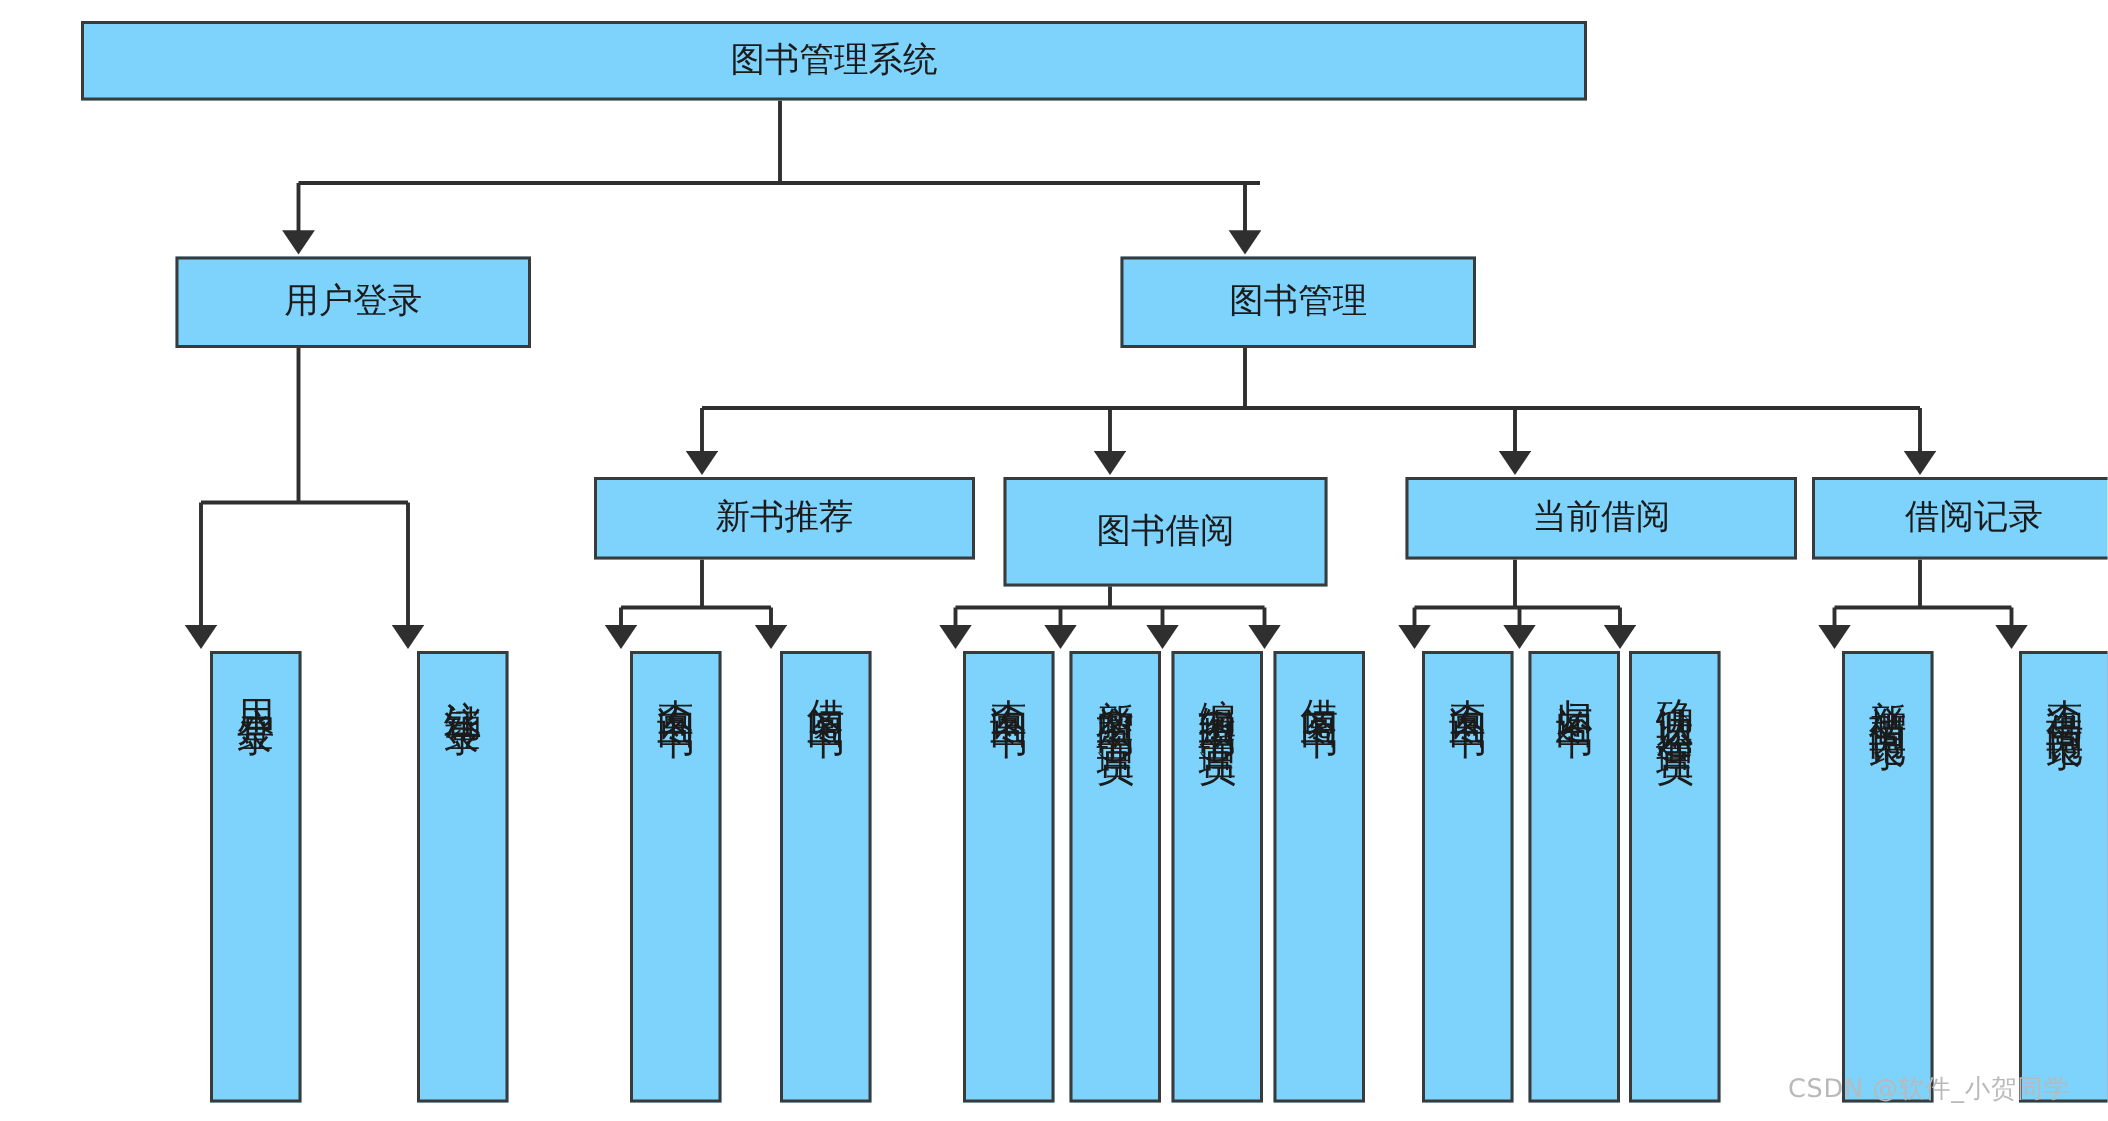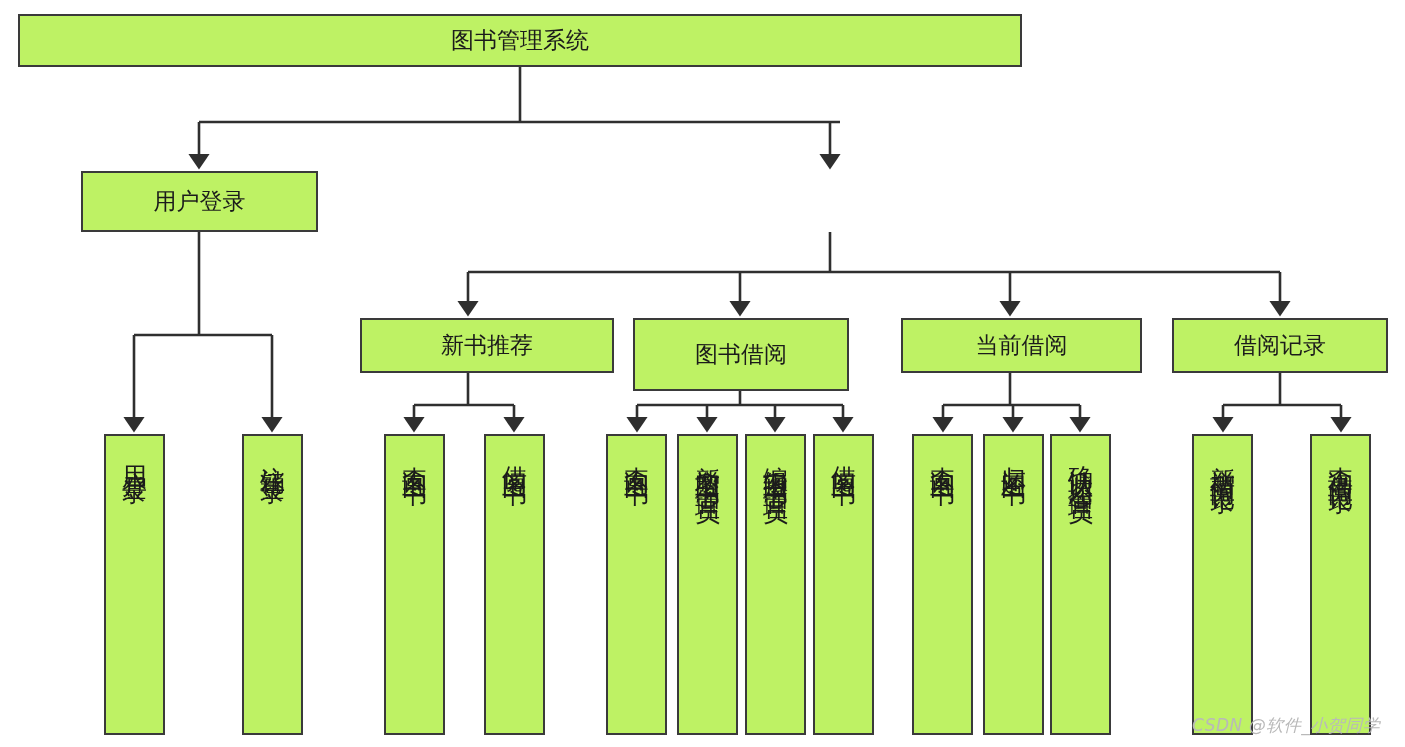--- a/index.html
+++ b/index.html
@@ -23,26 +23,27 @@
     position: absolute;
     top: 0;
     left: 0;
     width: 1405px;
     height: 747px;
     pointer-events: none;
   }
   .node {
     position: absolute;
     box-sizing: border-box;
-    background: #bef264;
+    background: #7dd3fc;
     border: 2.5px solid #3a3a3a;
     display: flex;
     align-items: center;
     justify-content: center;
     overflow: hidden;
+    margin-left: 36px;
   }
   .node .label {
     color: #1b1b1b;
     text-align: center;
     line-height: 1.18;
     white-space: nowrap;
   }
   .node.horizontal .label {
     font-size: 23px;
   }
@@ -61,21 +62,20 @@
     line-height: 1;
   }
   .watermark {
     position: absolute;
     left: 1192px;
     top: 714px;
     font-size: 17px;
     color: #b9b9b9;
     white-space: nowrap;
     letter-spacing: 0.5px;
-    font-style: italic;
   }
 </style>
 </head>
 <body>
 
 <div id="diagram-root">
 
   <svg class="connectors" viewBox="0 0 1405 747" xmlns="http://www.w3.org/2000/svg">
     <defs>
       <marker id="arrowhead" markerWidth="9" markerHeight="9" refX="2.5" refY="4.2" orient="auto" markerUnits="strokeWidth">
@@ -126,28 +126,31 @@
     </g>
   </svg>
 
   <div class="node root horizontal" style="left:18px; top:14px; width:1004px; height:53px;">
     <span class="label">图书管理系统</span>
   </div>
 
   <div class="node horizontal" style="left:81px; top:171px; width:237px; height:61px;">
     <span class="label">用户登录</span>
   </div>
+  <div class="node horizontal" style="left:711px; top:171px; width:237px; height:61px;">
+    <span class="label">图书管理</span>
+  </div>
 
   <div class="node horizontal" style="left:360px; top:318px; width:254px; height:55px;">
     <span class="label">新书推荐</span>
   </div>
   <div class="node horizontal" style="left:633px; top:318px; width:216px; height:73px;">
     <span class="label">图书借阅</span>
   </div>
-  <div class="node horizontal" style="left:901px; top:318px; width:241px; height:55px;align-items:center;">
+  <div class="node horizontal" style="left:901px; top:318px; width:261px; height:55px;align-items:center;">
     <span class="label">当前借阅</span>
   </div>
   <div class="node horizontal" style="left:1172px; top:318px; width:216px; height:55px;">
     <span class="label">借阅记录</span>
   </div>
 
   <div class="node vertical" style="left:104px; top:434px; width:61px; height:301px;">
     <span class="label">用户登录</span>
   </div>
   <div class="node vertical" style="left:242px; top:434px; width:61px; height:301px;">

